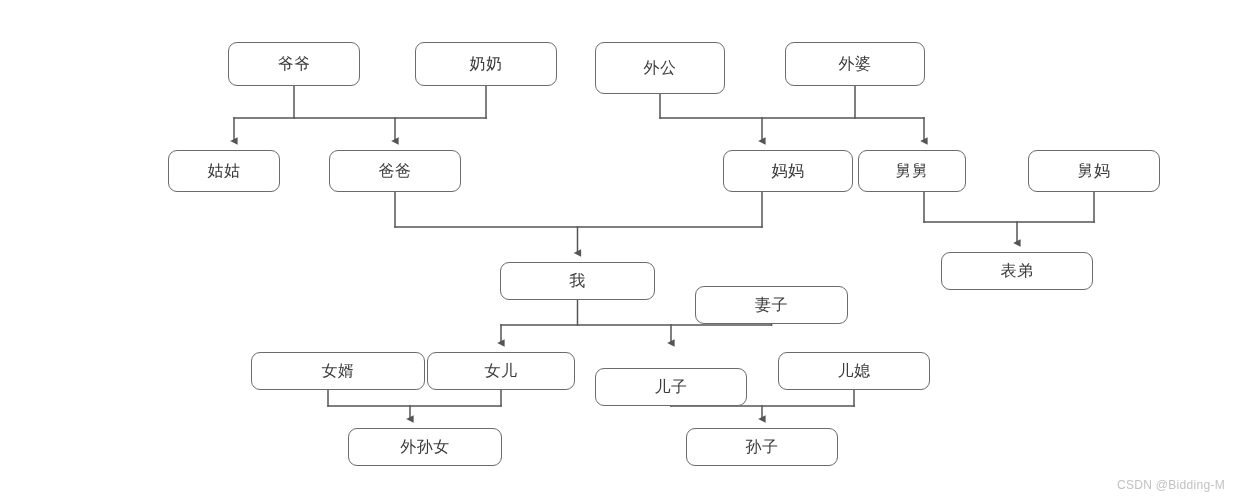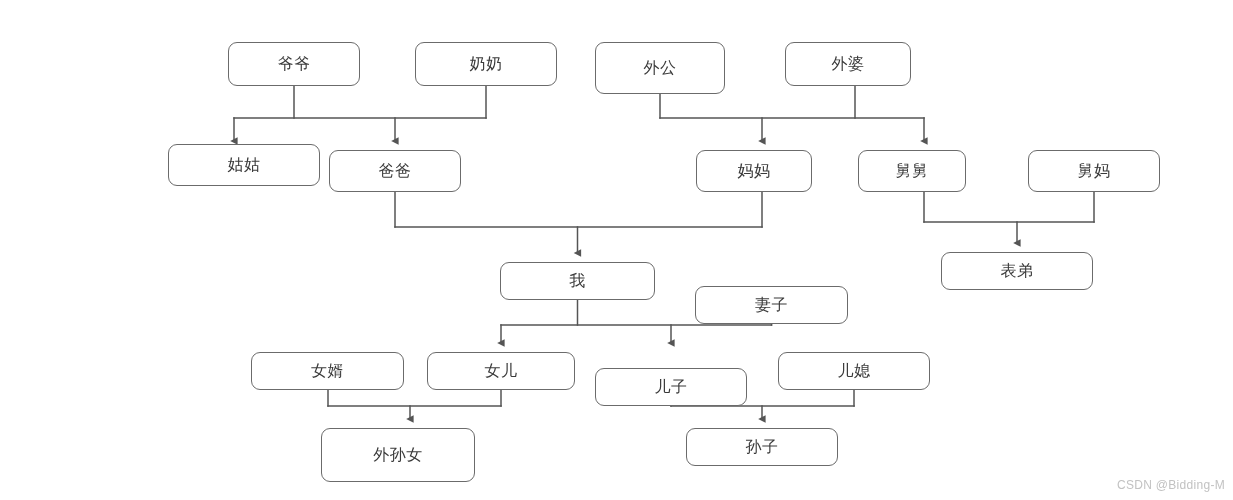--- a/index.html
+++ b/index.html
@@ -112,60 +112,60 @@
   <div id="node-layer">
       <div class="node-box" style="left: 228px; top: 42px; width: 132px; height: 44px;">
         <span>爷爷</span>
       </div>
       <div class="node-box" style="left: 415px; top: 42px; width: 142px; height: 44px;">
         <span>奶奶</span>
       </div>
       <div class="node-box" style="left: 595px; top: 42px; width: 130px; height: 52px;">
         <span>外公</span>
       </div>
-      <div class="node-box" style="left: 785px; top: 42px; width: 126px; height: 44px;">
+      <div class="node-box" style="left: 785px; top: 42px; width: 140px; height: 44px;">
         <span>外婆</span>
       </div>
-      <div class="node-box" style="left: 168px; top: 144px; width: 152px; height: 42px;">
+      <div class="node-box" style="left: 168px; top: 150px; width: 112px; height: 42px;">
         <span>姑姑</span>
       </div>
       <div class="node-box" style="left: 329px; top: 150px; width: 132px; height: 42px;">
         <span>爸爸</span>
       </div>
-      <div class="node-box" style="left: 696px; top: 150px; width: 116px; height: 42px;">
+      <div class="node-box" style="left: 723px; top: 150px; width: 130px; height: 42px;">
         <span>妈妈</span>
       </div>
       <div class="node-box" style="left: 858px; top: 150px; width: 108px; height: 42px;">
         <span>舅舅</span>
       </div>
       <div class="node-box" style="left: 1028px; top: 150px; width: 132px; height: 42px;">
         <span>舅妈</span>
       </div>
       <div class="node-box" style="left: 500px; top: 262px; width: 155px; height: 38px;">
         <span>我</span>
       </div>
       <div class="node-box" style="left: 695px; top: 262px; width: 153px; height: 38px; margin-top: 24px;">
         <span>妻子</span>
       </div>
       <div class="node-box" style="left: 941px; top: 252px; width: 152px; height: 38px;">
         <span>表弟</span>
       </div>
-      <div class="node-box" style="left: 251px; top: 352px; width: 153px; height: 38px;">
+      <div class="node-box" style="left: 251px; top: 352px; width: 174px; height: 38px;">
         <span>女婿</span>
       </div>
       <div class="node-box" style="left: 427px; top: 352px; width: 148px; height: 38px;">
         <span>女儿</span>
       </div>
       <div class="node-box" style="left: 595px; top: 352px; width: 152px; height: 38px; margin-top: 16px;">
         <span>儿子</span>
       </div>
       <div class="node-box" style="left: 778px; top: 352px; width: 152px; height: 38px; text-align: right;">
         <span>儿媳</span>
       </div>
-      <div class="node-box" style="left: 321px; top: 428px; width: 154px; height: 54px;">
+      <div class="node-box" style="left: 348px; top: 428px; width: 154px; height: 38px;">
         <span>外孙女</span>
       </div>
       <div class="node-box" style="left: 686px; top: 428px; width: 152px; height: 38px;">
         <span>孙子</span>
       </div>
     </div>
 
   <div class="watermark">CSDN @Bidding-M</div>
 </div>
 

